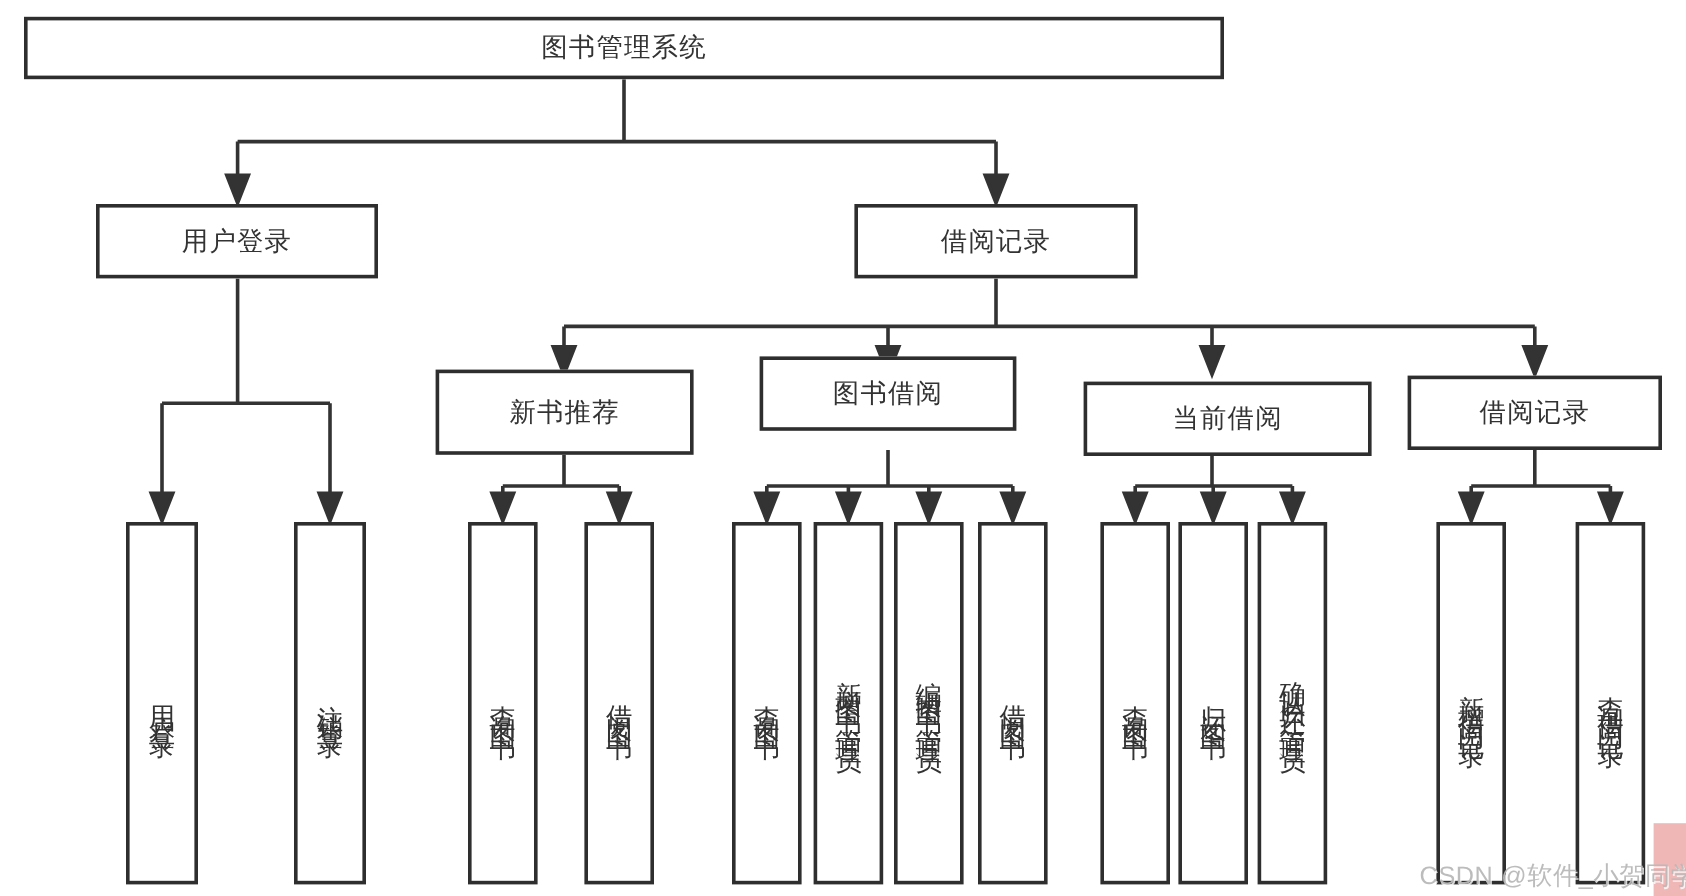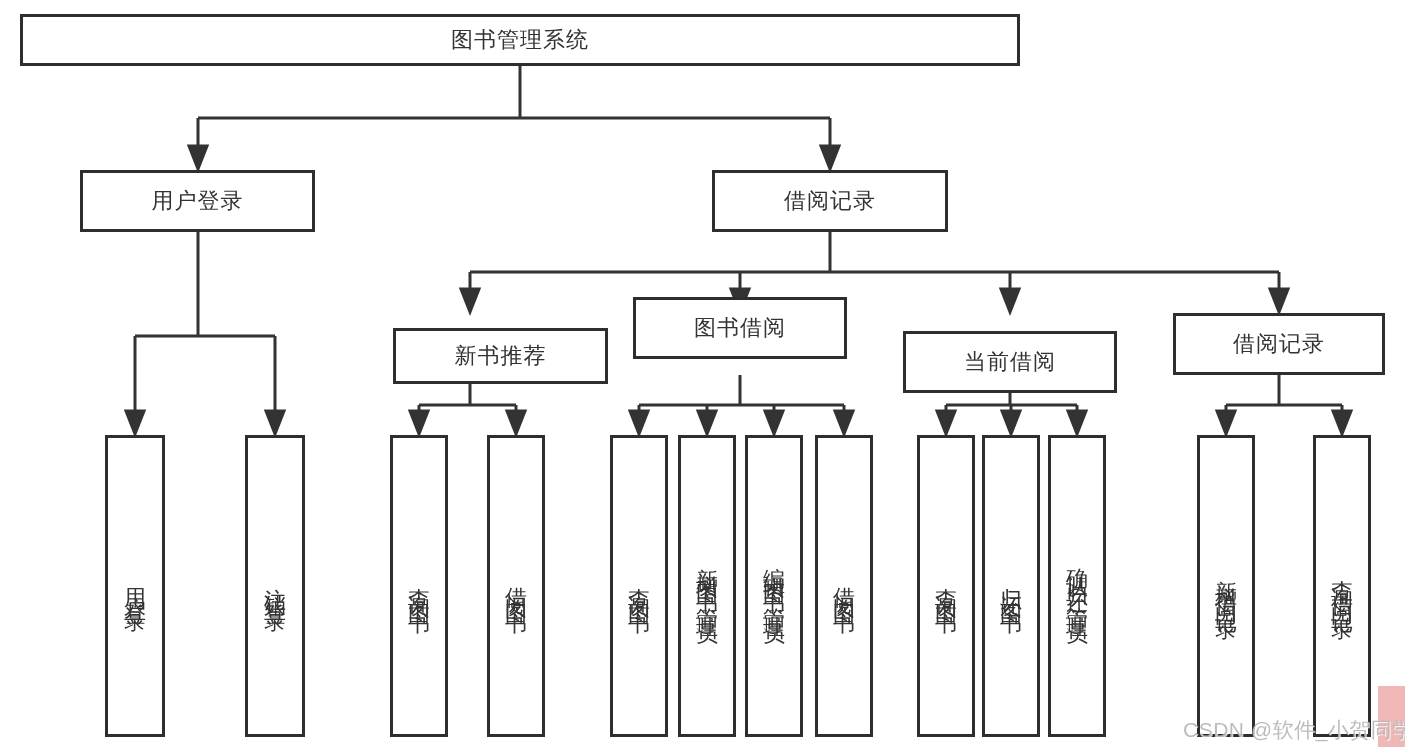--- a/index.html
+++ b/index.html
@@ -113,23 +113,23 @@
         <polygon points="1333,411 1351,411 1342,434"></polygon>
       </g>
     </g>
   </svg>
 
   <div class="box" style="left:20px; top:14px; width:1000px; height:52px;">图书管理系统</div>
 
   <div class="box" style="left:80px; top:170px; width:235px; height:62px;">用户登录</div>
   <div class="box" style="left:712px; top:170px; width:236px; height:62px;">借阅记录</div>
 
-  <div class="box" style="left:363px; top:328px; width:215px; height:56px;margin-left:30px;">新书推荐</div>
+  <div class="box" style="left:363px; top:308px; width:215px; height:71px;">新书推荐</div>
   <div class="box" style="left:633px; top:297px; width:214px; height:62px;">图书借阅</div>
-  <div class="box" style="left:903px; top:331px; width:214px; height:62px;">当前借阅</div>
+  <div class="box" style="left:903px; top:318px; width:240px; height:62px;">当前借阅</div>
   <div class="box" style="left:1173px; top:313px; width:212px; height:62px;">借阅记录</div>
 
   <div class="box leaf" style="left:105px; top:435px; width:60px; height:302px;">用户登录</div>
   <div class="box leaf" style="left:245px; top:435px; width:60px; height:302px;">注销登录</div>
 
   <div class="box leaf" style="left:390px; top:435px; width:58px; height:302px;">查询图书</div>
   <div class="box leaf" style="left:487px; top:435px; width:58px; height:302px;">借阅图书</div>
 
   <div class="box leaf" style="left:610px; top:435px; width:58px; height:302px;">查询图书</div>
   <div class="box leaf" style="left:678px; top:435px; width:58px; height:302px;">新增图书（管理员）</div>

